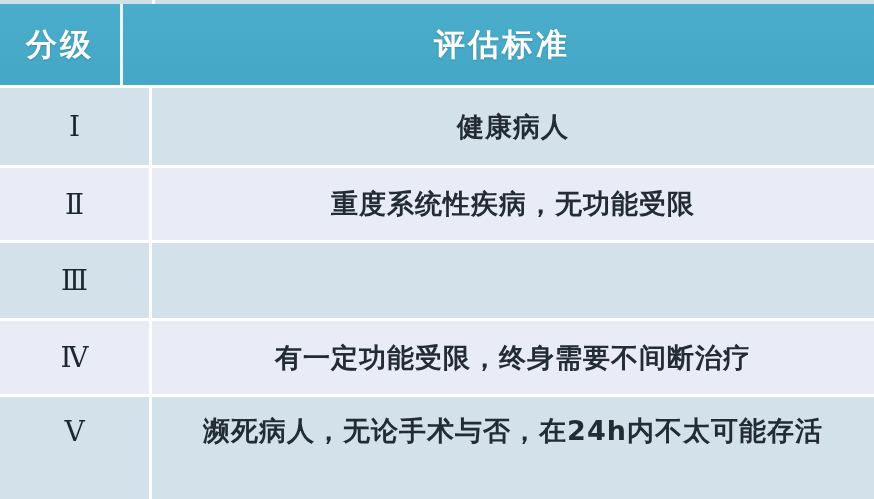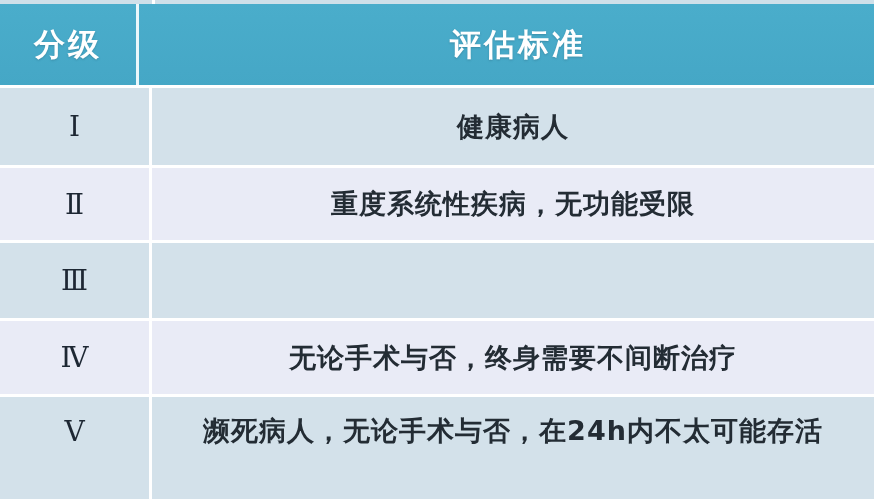--- a/index.html
+++ b/index.html
@@ -55,21 +55,21 @@
     align-items: center;
     justify-content: center;
     color: #ffffff;
     font-weight: bold;
     font-size: 31px;
     letter-spacing: 3px;
     text-shadow: 0 1px 2px rgba(40,90,110,0.35);
     box-sizing: border-box;
   }
   .th-grade {
-    width: 139px;
+    width: 123px;
     border-right: 3px solid #eaf7fb;
   }
   .th-criteria {
     width: 722px;
     padding-left: 36px;
   }
 
   .row {
     position: absolute;
     left: 0;
@@ -138,21 +138,21 @@
   </div>
   <div class="row-divider" style="top:240px;"></div>
 
   <div class="row alt-a" style="top:243px;height:75px;">
     <div class="cell cell-grade">Ⅲ</div>
   </div>
   <div class="row-divider" style="top:318px;"></div>
 
   <div class="row alt-b" style="top:321px;height:73px;">
     <div class="cell cell-grade">Ⅳ</div>
-    <div class="cell cell-criteria">无论手术与否，终身需要不间断治疗</div>
+    <div class="cell cell-criteria">有一定功能受限，终身需要不间断治疗</div>
   </div>
   <div class="row-divider" style="top:394px;"></div>
 
   <div class="row alt-a" style="top:397px;height:102px;">
     <div class="cell cell-grade" style="align-items:flex-start;padding-top:18px;height:102px;">Ⅴ</div>
     <div class="cell cell-criteria" style="align-items:flex-start;padding-top:16px;height:78px;">濒死病人，无论手术与否，在24h内不太可能存活</div>
   </div>
 
 </div>
 

